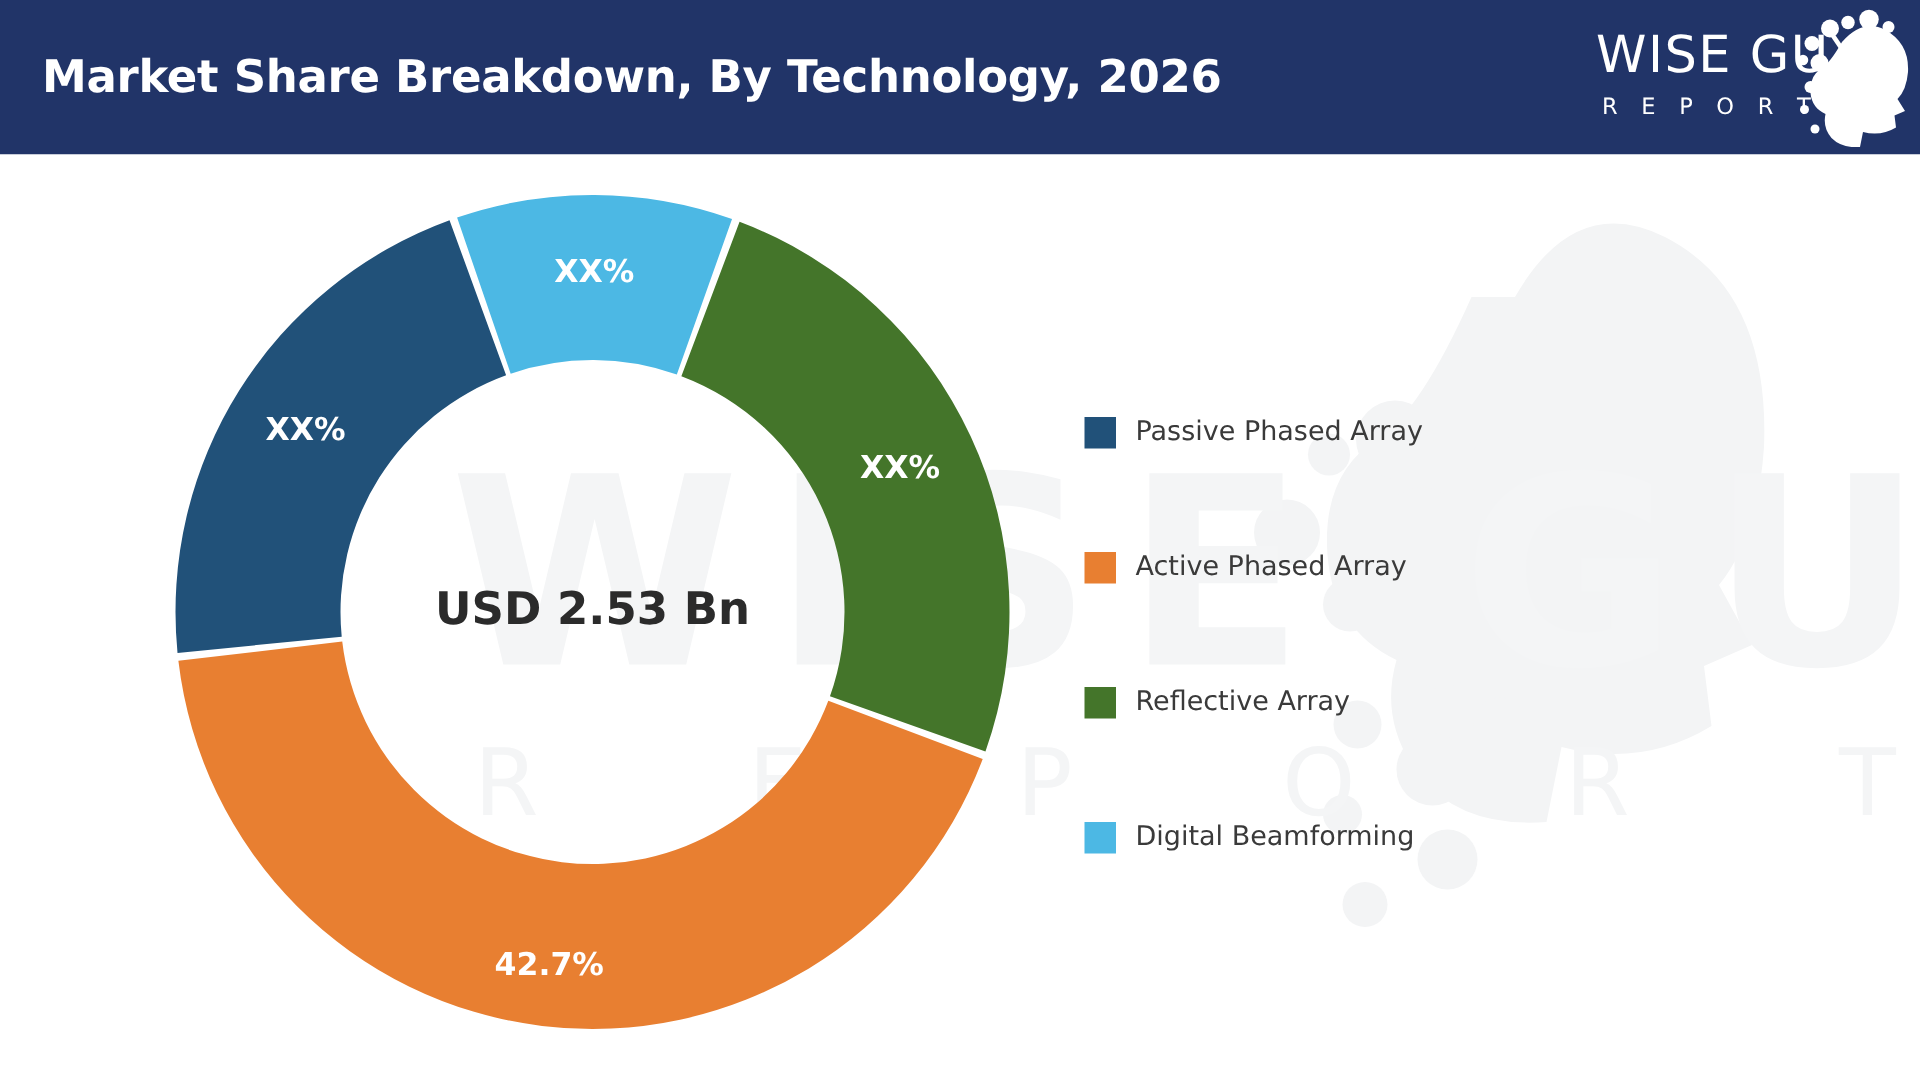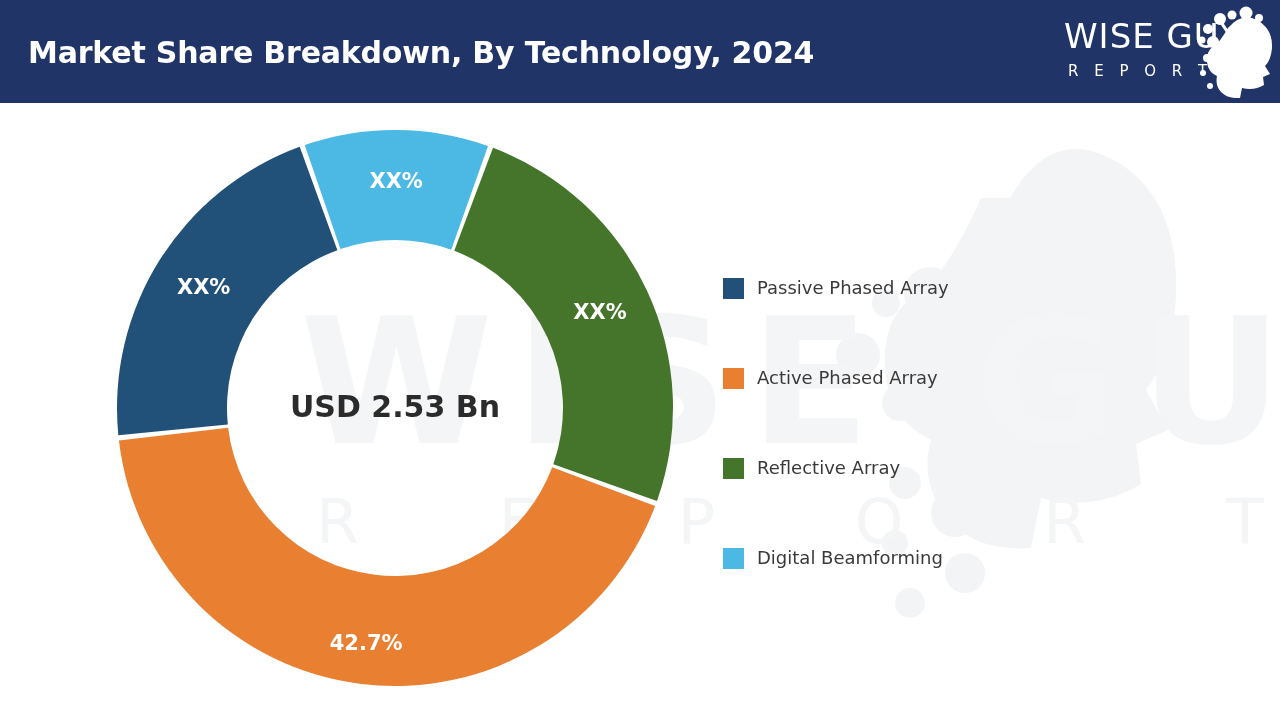--- a/index.html
+++ b/index.html
@@ -97,21 +97,21 @@
     color:#3a3a3a;
     font-family:"DejaVu Sans","Liberation Sans",sans-serif;
     white-space:nowrap;
     line-height:1;
   }
 </style>
 </head>
 <body>
 
 <div id="header" style="background: rgb(33, 52, 104);">
-  <div id="header-title" style="color: rgb(255, 255, 255);">Market Share Breakdown, By Technology, 2024</div>
+  <div id="header-title" style="color: rgb(255, 255, 255);">Market Share Breakdown, By Technology, 2026</div>
 
   <svg id="logo" viewBox="0 0 214 92">
     <text x="4" y="42" font-family="DejaVu Sans, Liberation Sans, sans-serif" font-size="34" fill="#ffffff" letter-spacing="1">WISE GUY</text>
     <text x="8" y="70" font-family="DejaVu Sans, Liberation Sans, sans-serif" font-size="15" fill="#ffffff" letter-spacing="5.5">R E P O R T S</text>
     <g fill="#ffffff">
       <path d="M168 22 q14 -16 29 -8 q16 9 15 28 q-1 12 -7 18 l5 8 l-7 3 l1 8 q-10 6 -22 3 l-2 10
                q-12 1 -19 -6 q-6 -7 -4 -16 q-9 -4 -10 -14 q-1 -11 7 -16 q6 -4 14 -18 z"></path>
       <circle cx="160" cy="13" r="6"></circle>
         <circle cx="148" cy="23" r="5"></circle>
       <circle cx="172" cy="9" r="4.5"></circle>

